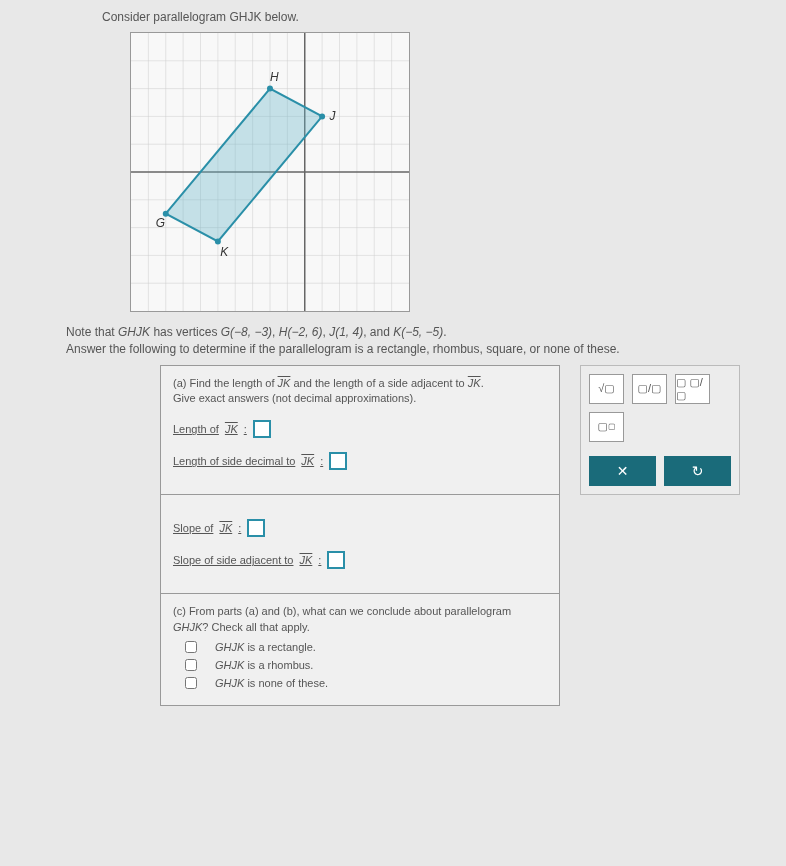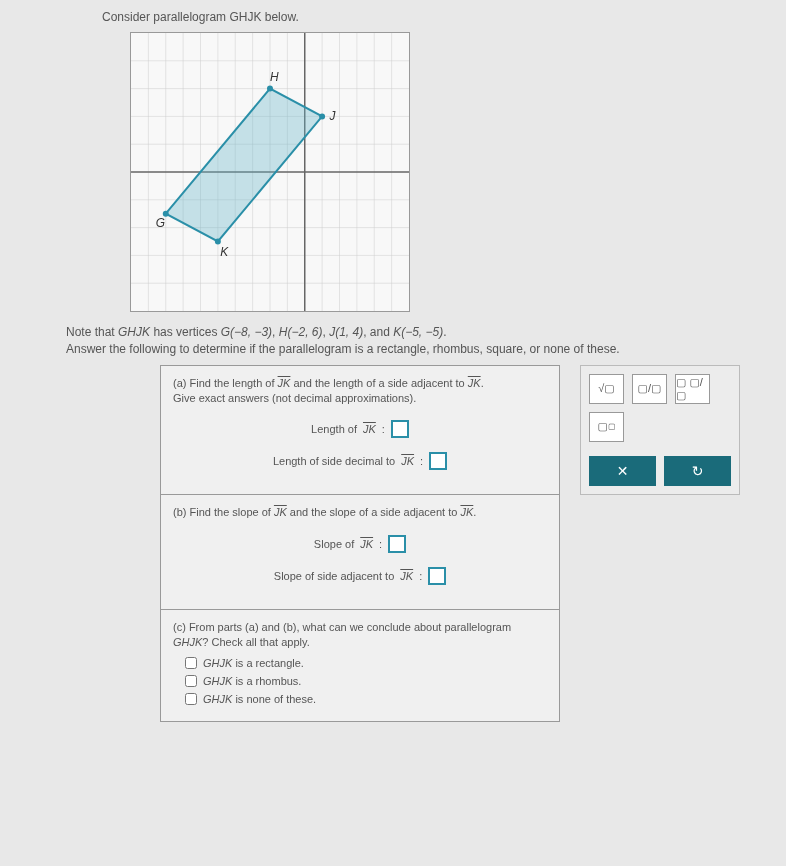--- a/index.html
+++ b/index.html
@@ -44,36 +44,36 @@
     }
     .question-part:last-child { border-bottom: none; }
     .part-label { font-size: 11px; color: #555; }
     .part-text { font-size: 11px; color: #555; line-height: 1.4; }
     .overline { text-decoration: overline; }
     .mathvar { font-style: italic; }
     
     .answer-line {
       display: flex;
       align-items: center;
-      justify-content: center;
       gap: 6px;
       margin: 14px 0;
       font-size: 11px;
+      text-decoration: underline;
     }
     .answer-input {
       width: 18px;
       height: 18px;
       border: 2px solid #2a8fa8;
       background: #fff;
       display: inline-block;
     }
     .checkbox-line {
       display: flex;
       align-items: center;
-      gap: 6px;
+      gap: 18px;
       margin: 6px 0 6px 12px;
       font-size: 11px;
     }
     input[type="checkbox"] {
       width: 12px;
       height: 12px;
     }
     
     .toolbox {
       width: 160px;
@@ -186,24 +186,20 @@
         <span>Length of </span><span class="overline mathvar">JK</span>:
         <span class="answer-input"></span>
       </div>
       <div class="answer-line">
         <span>Length of side decimal to </span><span class="overline mathvar">JK</span>:
         <span class="answer-input"></span>
       </div>
     </div>
 
     <div class="question-part">
-      <div class="part-text">
-        <span class="part-label">(b)</span>
-        <span>Find the slope of </span><span class="overline mathvar">JK</span><span> and the slope of a side adjacent to </span><span class="overline mathvar">JK</span>.
-      </div>
       <div class="answer-line">
         <span>Slope of </span><span class="overline mathvar">JK</span>:
         <span class="answer-input"></span>
       </div>
       <div class="answer-line">
         <span>Slope of side adjacent to </span><span class="overline mathvar">JK</span>:
         <span class="answer-input"></span>
       </div>
     </div>
 

